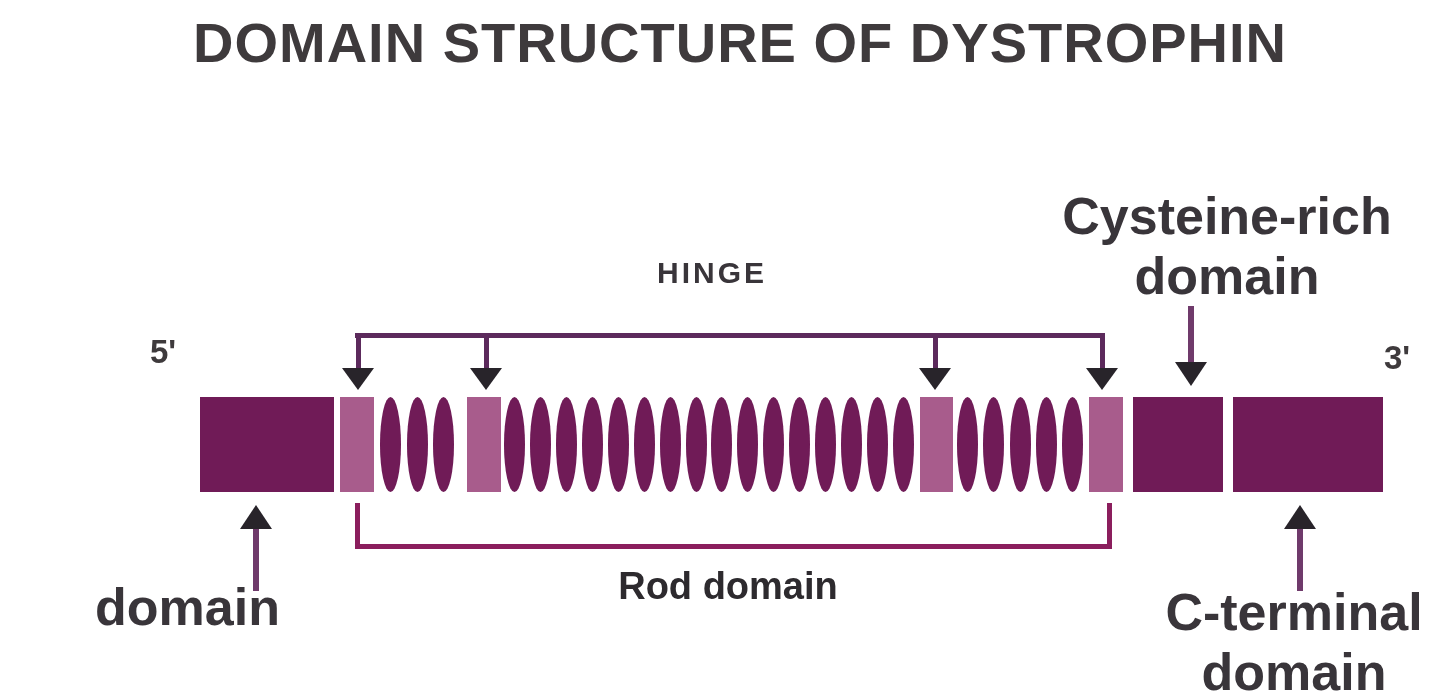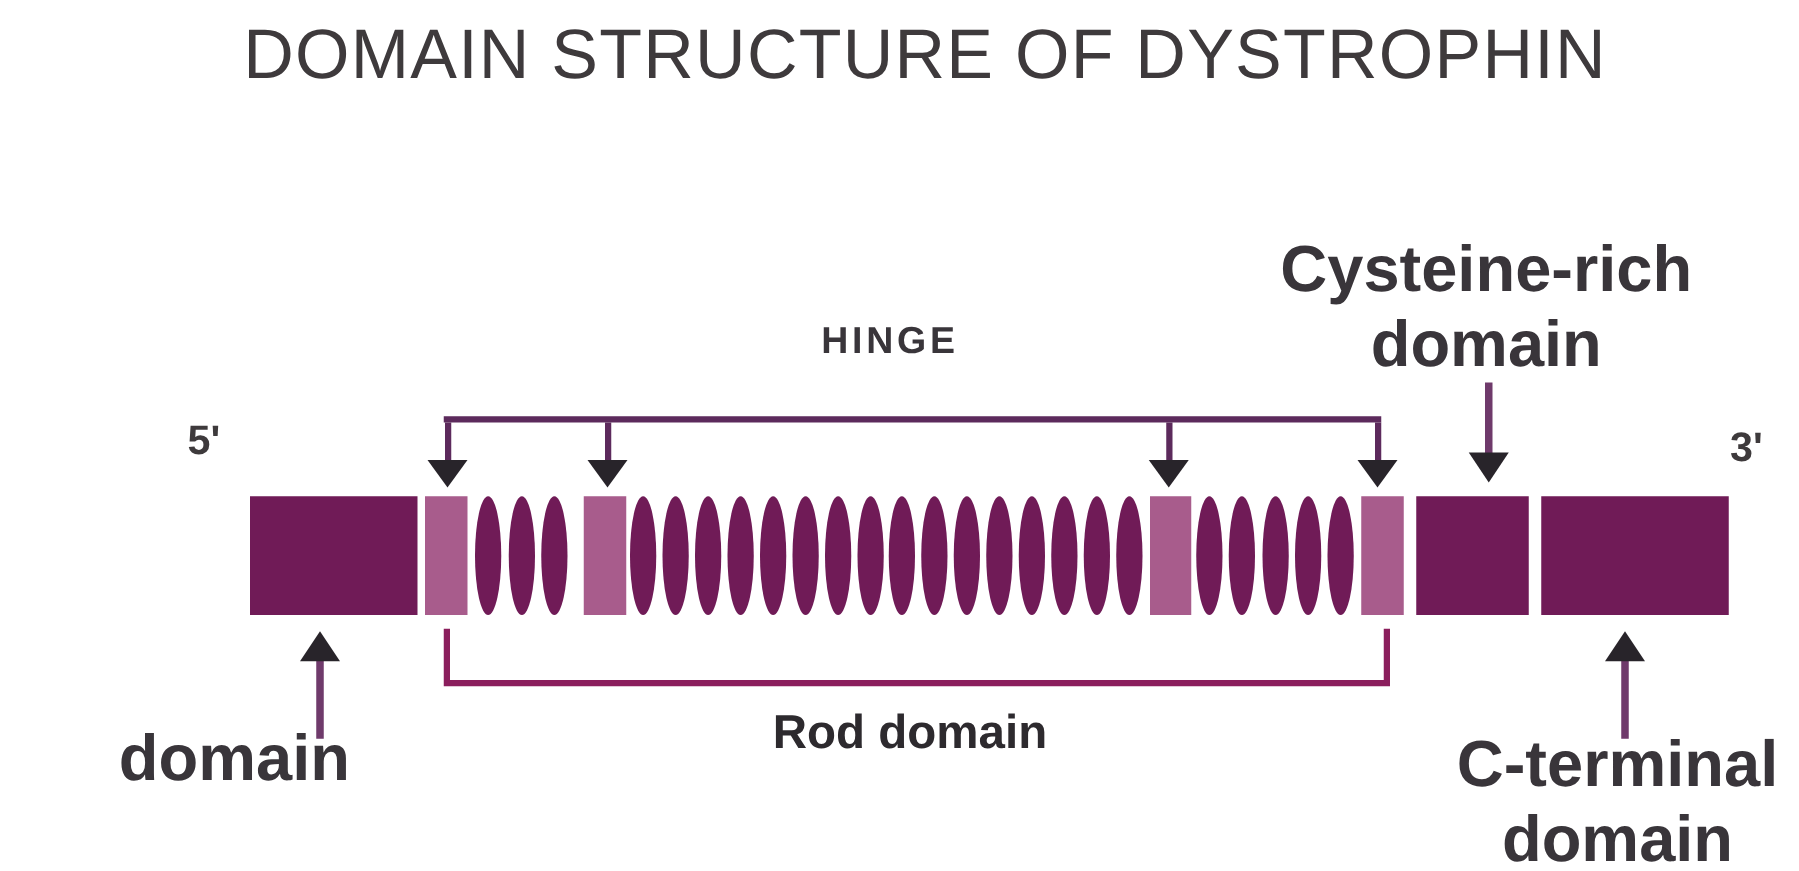--- a/index.html
+++ b/index.html
@@ -3,40 +3,40 @@
 <meta charset="utf-8">
 <style>
   html,body{margin:0;padding:0;background:#ffffff;}
   #canvas{
     position:relative;width:1439px;height:697px;background:#ffffff;
     overflow:hidden;font-family:"Liberation Sans",sans-serif;
   }
   .abs{position:absolute;}
   .title{
     top:10px;left:140px;width:1200px;text-align:center;
-    font-size:56px;font-weight:400;letter-spacing:1px;color:#3e3a3c;
+    font-size:56px;font-weight:700;letter-spacing:1px;color:#3e3a3c;
     white-space:nowrap;
   }
   .strand{
     font-size:33px;font-weight:800;color:#3e3a3c;
   }
   .hinge-label{
     top:256px;left:562px;width:300px;text-align:center;
     font-size:30px;font-weight:800;letter-spacing:3px;color:#39353a;
   }
   .rod-label{
     top:565px;left:578px;width:300px;text-align:center;
     font-size:38px;font-weight:800;color:#2d2a2e;white-space:nowrap;
   }
   .callout-label{
     text-align:center;font-size:52px;font-weight:800;color:#39353a;
     line-height:60px;white-space:nowrap;
   }
   .callout-actin{top:577px;left:0px;width:375px;}
-  .callout-cysteine{top:186px;left:988px;width:402px;}
+  .callout-cysteine{top:186px;left:1026px;width:402px;}
   .callout-cterminal{top:582px;left:1124px;width:340px;}
   .seg-domain{position:absolute;}
   .seg-hinge{position:absolute;}
   .repeat-ellipse{position:absolute;border-radius:50%;}
   .bracket-line{position:absolute;}
   .tri{position:absolute;width:0;height:0;}
 </style>
 </head>
 <body>
 

